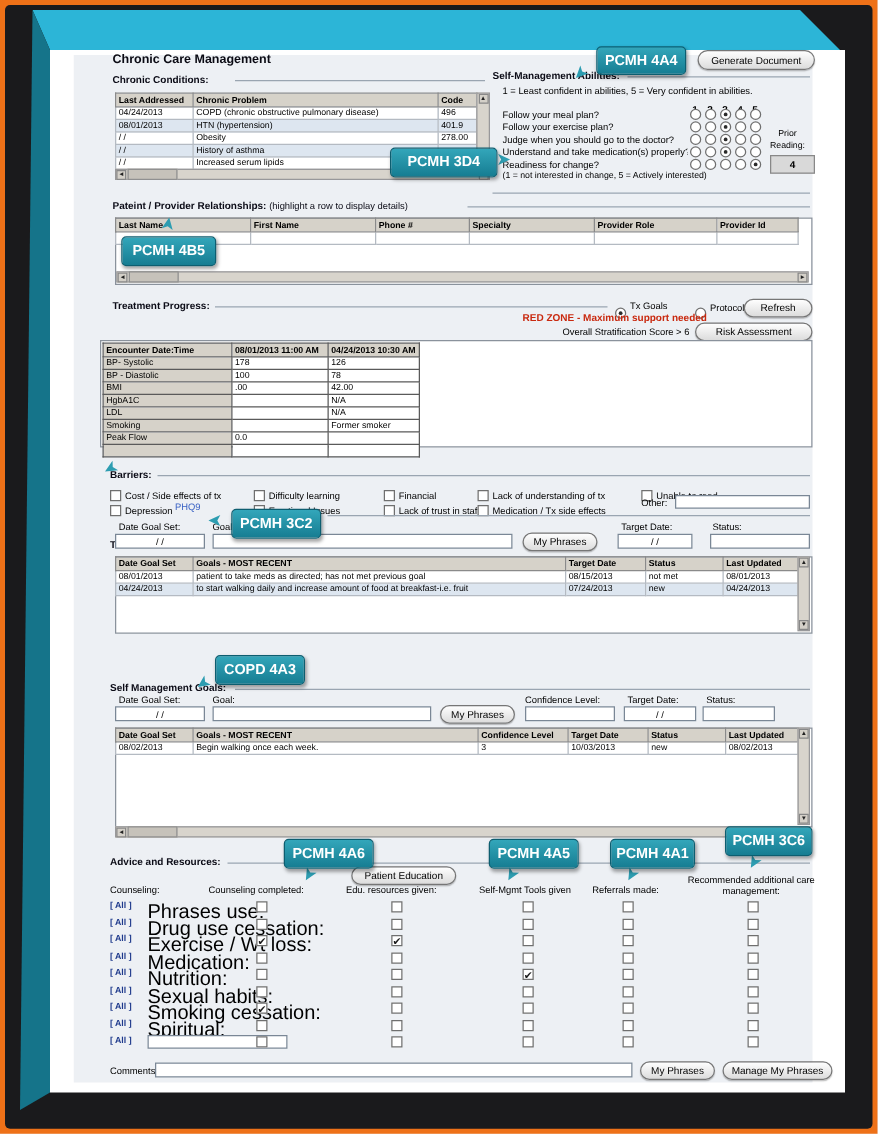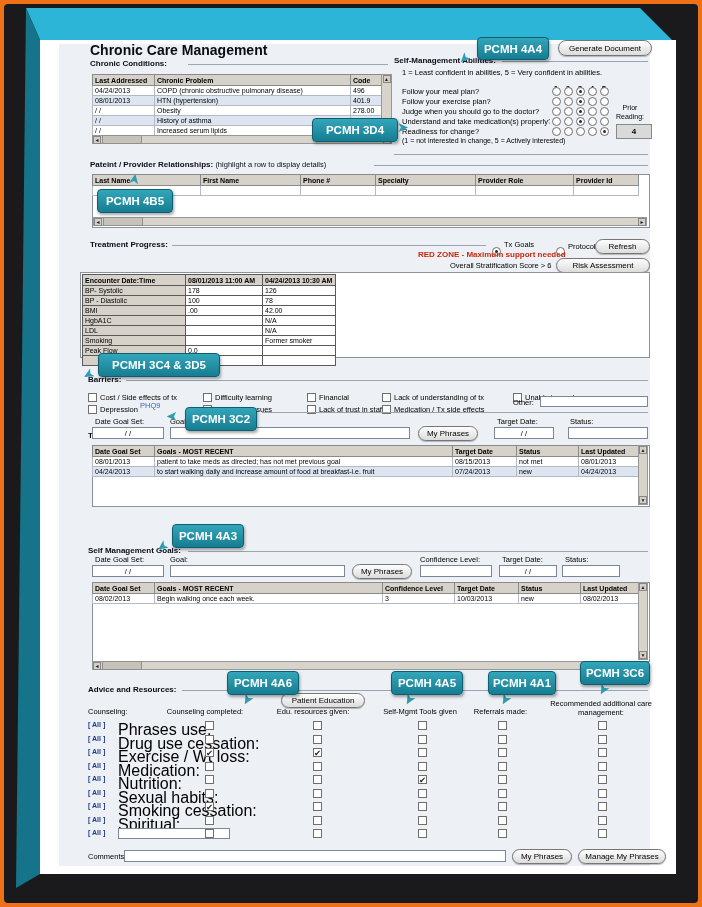--- a/index.html
+++ b/index.html
@@ -7,21 +7,21 @@
        font-family:"Liberation Sans",sans-serif;color:#000;overflow:hidden;}
   #root{position:absolute;inset:0;}
   .blackfill{position:absolute;left:4px;top:4px;right:4px;bottom:4px;background:#1a1a1c;border-radius:4px;}
   .mat-top{position:absolute;inset:0;background:#2cb5d7;
            clip-path:polygon(26px 8px,640px 8px,672px 40px,40px 40px);}
   .mat-left{position:absolute;inset:0;background:#15748a;
            clip-path:polygon(26px 8px,40px 40px,40px 874px,16px 888px);}
   .page{position:absolute;left:40px;top:40px;width:636px;height:834px;background:#ffffff;}
   .panel{position:absolute;left:59px;top:44px;width:591px;height:822px;background:#edf0f4;}
   .abs{position:absolute;}
-  .ttl{font-size:14px;font-weight:bold;color:#0b0b14;}
+  .ttl{font-size:10px;font-weight:bold;color:#0b0b14;}
   .sec{position:absolute;font-size:8px;font-weight:bold;color:#0b0b16;white-space:nowrap;}
   .line{position:absolute;border-top:1px solid #9aa5b1;height:0;}
   .lbl{position:absolute;font-size:7.5px;white-space:nowrap;}
   .sm{font-size:7px;}
   .btn{position:absolute;display:flex;align-items:center;justify-content:center;font-size:8px;
        border:1px solid #767676;border-radius:8px;background:linear-gradient(#fefefe,#dcdcdc);
        box-shadow:0 1px 1px rgba(0,0,0,.25);white-space:nowrap;cursor:default;}
   .badge{position:absolute;display:flex;align-items:center;justify-content:center;
          background:linear-gradient(#33a6ba,#167d92);color:#fff;font-weight:bold;font-size:11.5px;
          border-radius:4px;border:1px solid #0d5e70;box-shadow:1px 2px 3px rgba(0,0,0,.35);white-space:nowrap;z-index:9;}
@@ -566,25 +566,24 @@
   <div class="btn" style="left:512px;top:849px;width:58px;height:13px;">My Phrases</div>
   <div class="btn" style="left:578px;top:849px;width:86px;height:13px;">Manage My Phrases</div>
 
   
   <div class="badge" style="left:477px;top:37px;width:70px;height:21px;">PCMH 4A4</div>
   <span class="cArrow" style="left:459px;top:52px;transform:rotate(135deg);">➤</span>
   <div class="badge" style="left:312px;top:118px;width:84px;height:22px;">PCMH 3D4</div>
   <span class="cArrow" style="left:397px;top:120px;">➤</span>
   <div class="badge" style="left:97px;top:189px;width:74px;height:22px;">PCMH 4B5</div>
   <span class="cArrow" style="left:128px;top:172px;transform:rotate(-80deg);">➤</span>
-  <div class="badge" style="left:98px;top:353px;width:120px;height:22px;">PCMH 3C4 &amp; 3D5</div>
   <span class="cArrow" style="left:83px;top:368px;transform:rotate(150deg);">➤</span>
   <div class="badge" style="left:185px;top:407px;width:70px;height:22px;">PCMH 3C2</div>
   <span class="cArrow" style="left:166px;top:410px;transform:rotate(180deg);">➤</span>
-  <div class="badge" style="left:172px;top:524px;width:70px;height:22px;">PCMH 4A3</div>
+  <div class="badge" style="left:172px;top:524px;width:70px;height:22px;">COPD 4A3</div>
   <span class="cArrow" style="left:157px;top:540px;transform:rotate(145deg);">➤</span>
   <div class="badge" style="left:227px;top:671px;width:70px;height:22px;">PCMH 4A6</div>
   <span class="cArrow" style="left:242px;top:693px;transform:rotate(120deg);">➤</span>
   <div class="badge" style="left:391px;top:671px;width:70px;height:22px;">PCMH 4A5</div>
   <span class="cArrow" style="left:404px;top:693px;transform:rotate(120deg);">➤</span>
   <div class="badge" style="left:488px;top:671px;width:66px;height:22px;">PCMH 4A1</div>
   <span class="cArrow" style="left:500px;top:693px;transform:rotate(120deg);">➤</span>
   <div class="badge" style="left:580px;top:661px;width:68px;height:22px;">PCMH 3C6</div>
   <span class="cArrow" style="left:598px;top:683px;transform:rotate(120deg);">➤</span>
 </div>

